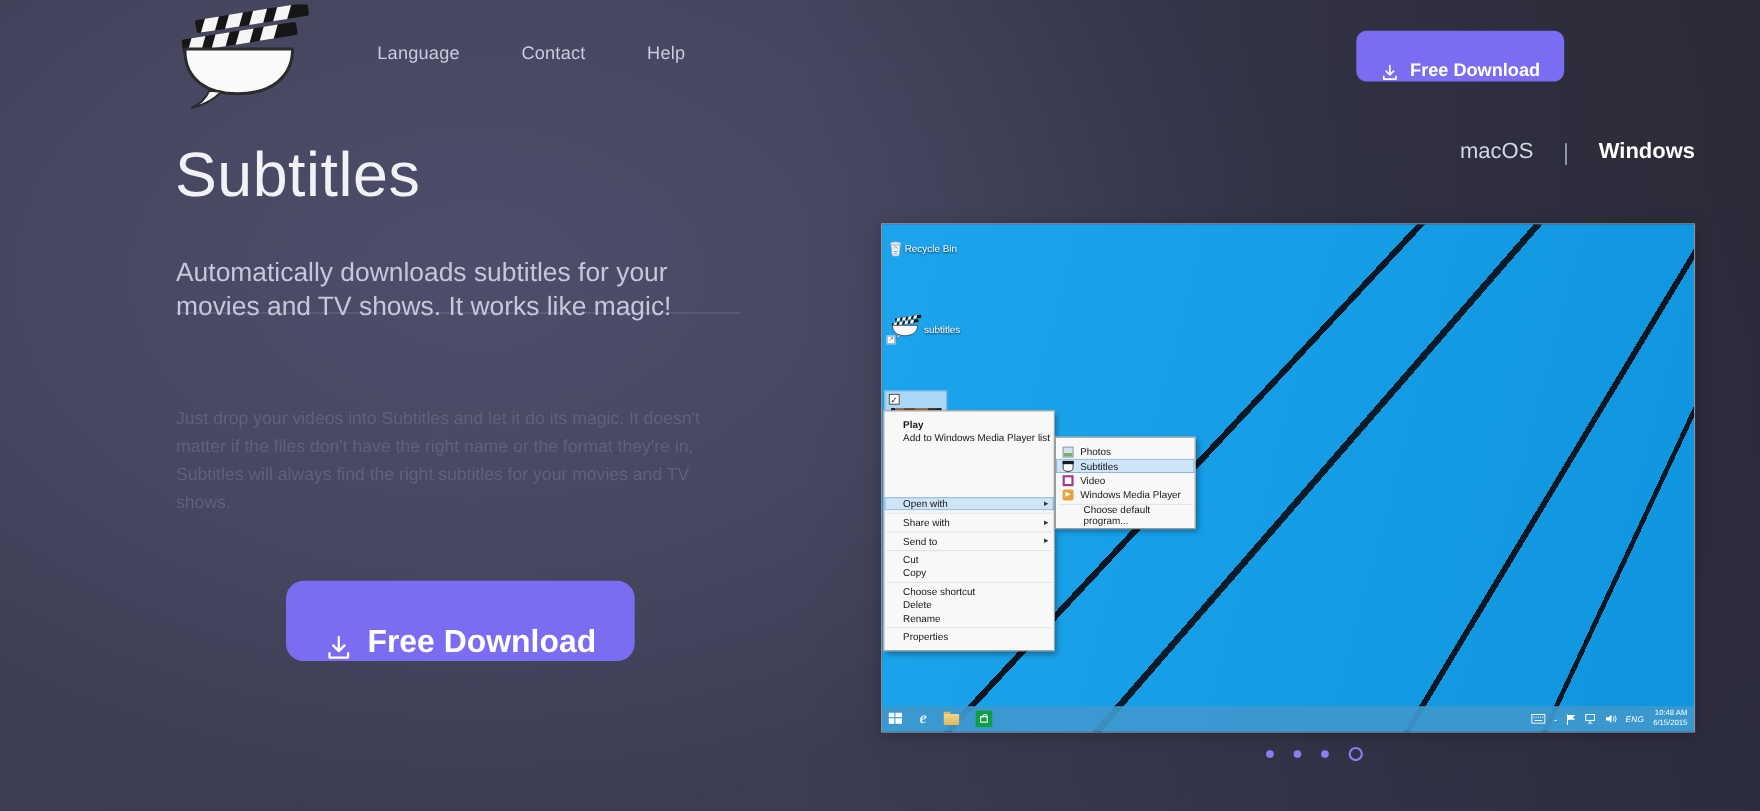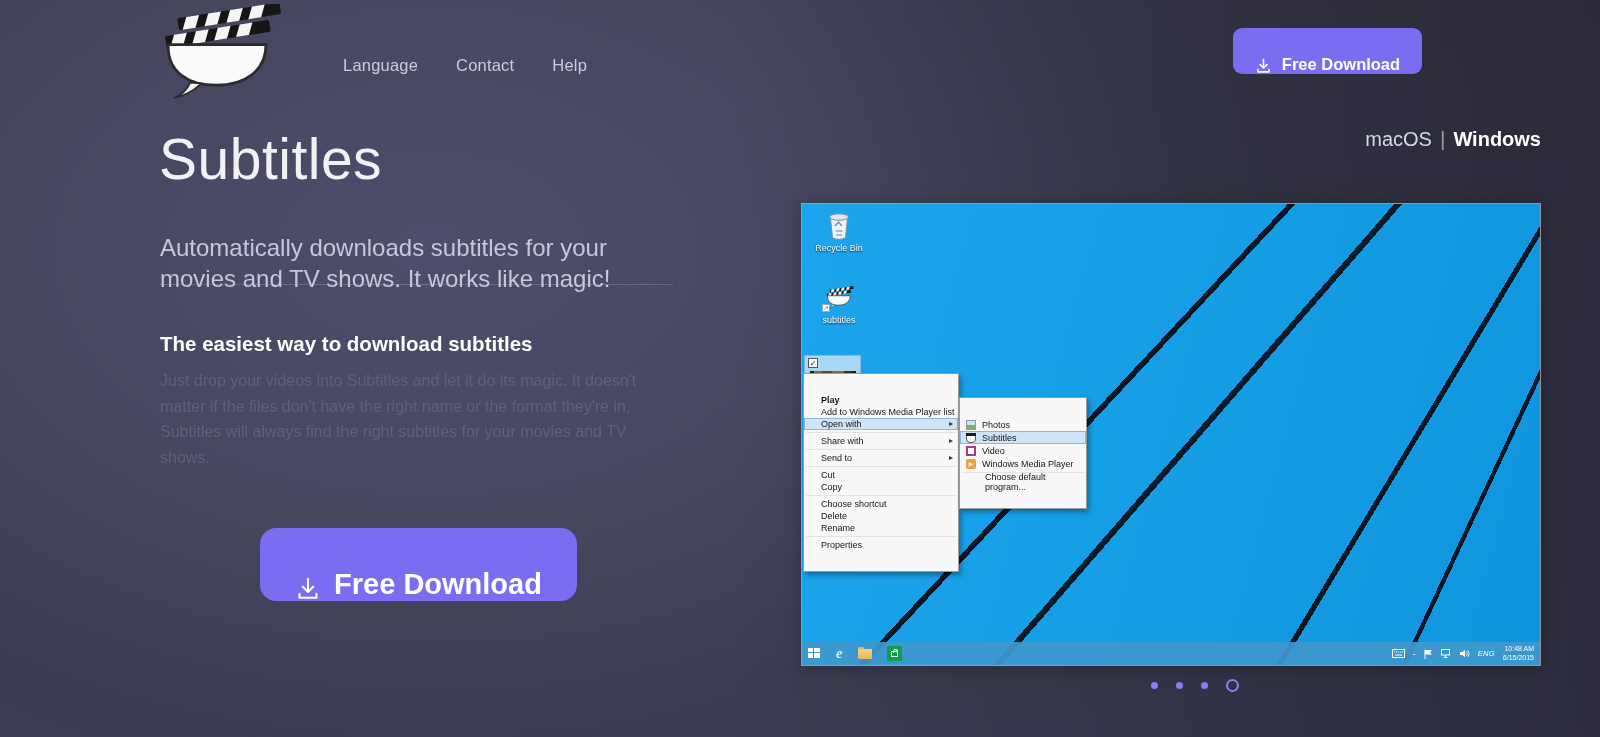--- a/index.html
+++ b/index.html
@@ -7,74 +7,74 @@
   body { font-family:"Liberation Sans", sans-serif; background:#33333f; }
   .page { position:relative; width:1600px; height:737px;
     background:
       linear-gradient(90deg, rgba(8,8,14,0) 45%, rgba(8,8,14,.22) 78%, rgba(8,8,14,.32) 100%),
       radial-gradient(1050px 680px at 27% 34%, #4e4e6c 0%, #46465f 40%, #3c3c52 72%, #35354700 100%),
       linear-gradient(180deg, #3a3a4c 0%, #3d3d55 100%);
   }
 
   
   .logo { position:absolute; left:148px; top:4px; width:140px; height:96px; }
-  .nav { position:absolute; left:343px; top:56px; display:flex; gap:38px; }
+  .nav { position:absolute; left:343px; top:40px; display:flex; gap:56px; }
   .nav-link { font-size:16.5px; color:#c9ccdb; letter-spacing:.2px; cursor:pointer; }
   .btn { background:#7b6df1; color:#fff; display:flex; align-items:flex-end; justify-content:center;
          gap:10px; cursor:pointer; font-weight:600; }
   .btn-top { position:absolute; left:1233px; top:28px; width:189px; height:46px; border-radius:9px; font-size:16.5px; }
   .btn-big { position:absolute; left:260px; top:528px; width:317px; height:73px; border-radius:16px; font-size:29px; gap:13px; }
   .dl-ico { flex:none; }
 
   
   .h1 { position:absolute; left:159px; top:126px; font-size:57px; font-weight:400; color:#f2f2f6; letter-spacing:.5px; }
   .tagline { position:absolute; left:160px; top:204px; width:516px; font-size:24px; line-height:31px; color:#c4c8d8;margin-top:28px; }
   .divider { position:absolute; left:160px; top:284px; width:513px; height:1px; background:rgba(205,210,225,.22); }
   .sec-h { position:absolute; left:160px; top:332px; font-size:20.5px; font-weight:bold; color:#fefefe; }
   .sec-p { position:absolute; left:160px; top:368px; width:520px; font-size:16px; line-height:25.5px; color:#5e6278; }
 
   
-  .platform { position:absolute; top:127px; right:59px; display:flex; align-items:center; gap:8px; }
+  .platform { position:absolute; top:127px; right:59px; display:flex; align-items:flex-start; gap:27px; }
   .plat-mac { font-size:20px; color:#d5d7e3; cursor:pointer; }
   .plat-sep { font-size:21px; color:#9a9cae; font-weight:300; }
   .plat-win { font-size:20px; color:#ffffff; font-weight:bold; cursor:pointer; }
 
   
   .shot { position:absolute; left:801px; top:203px; width:740px; height:463px;
           border:1px solid rgba(225,231,242,.55); box-shadow:0 2px 14px rgba(0,0,0,.25); }
   .wallpaper { position:absolute; inset:0;
     background:
       linear-gradient(133deg, transparent 41.6%, #0b1722 41.6%, #0b1722 42.25%, transparent 42.25%),
       linear-gradient(131deg, transparent 52%, #0c1b28 52%, #0c1b28 52.7%, transparent 52.7%),
       linear-gradient(121deg, transparent 74%, #0b1722 74%, #0b1722 74.6%, transparent 74.6%),
       linear-gradient(115deg, transparent 85.5%, #0b1722 85.5%, #0b1722 86%, transparent 86%),
       linear-gradient(105deg, #1ca5ed 0%, #149ce5 55%, #0f95de 100%);
   }
-  .dicon { position:absolute; width:62px; display:flex; flex-direction:column; align-items:center; gap:2px; }
+  .dicon { position:absolute; width:62px; display:flex; flex-direction:row; align-items:center; gap:2px; }
   .dicon-label { font-size:9px; color:#fff; text-shadow:0 1px 2px rgba(0,0,0,.8); white-space:nowrap; }
   .d-recycle { left:6px; top:7px; }
   .d-subs { left:6px; top:82px; }
   .shortcut-wrap { position:relative; }
   .sc-arrow { position:absolute; left:-2px; bottom:1px; width:8px; height:8px; background:#fff; border:1px solid #9ab;
               font-size:6px; line-height:6px; color:#1f62c8; text-align:center; }
 
   .selfile { position:absolute; left:2px; top:151px; width:57px; height:44px; background:rgba(195,225,248,.85);
              border:1px solid rgba(130,180,225,.9); }
   .sel-check { position:absolute; left:3px; top:2px; width:10px; height:10px; background:#fff; border:1px solid #555;
                font-size:8px; line-height:9px; text-align:center; color:#111; }
   .sel-thumb { position:absolute; left:5px; top:15px; width:46px; height:13px;
                background:linear-gradient(90deg,#1d1d1d 0 4px,#8a6c42 4px 12px,#5d4a2e 12px 22px,#8a6c42 22px 34px,#3a2e1c 34px 42px,#1d1d1d 42px 100%); }
 
   .ctx { position:absolute; background:#f8f8f8; border:1px solid #9a9a9a; box-shadow:2px 3px 5px rgba(0,0,0,.35);
-         padding:20px 0; font-size:9px; color:#141414; }
+         padding:6px 0; font-size:9px; color:#141414; }
   .ctx-main { left:1px; top:169px; width:156px; }
   .ctx-sub { left:157px; top:193px; width:128px; }
   .mrow { height:12px; line-height:12px; padding-left:17px; position:relative; }
   .mrow.bold { font-weight:bold; }
-  .mrow.hl { background:#cfe4f7; box-shadow:inset 0 0 0 1px #8ab6e0; }
+  .mrow.hl { background:#cfe4f7; box-shadow:inset 0 0 0 1px #8ab6e0;margin-top:48px; }
   .mrow.has-sub::after { content:"▸"; position:absolute; right:5px; top:0; font-size:8px; color:#333; }
   .msep { height:1px; background:#e3e3e3; margin:2px 2px; }
   .srow { height:13px; display:flex; align-items:center; gap:6px; padding-left:6px; }
   .srow.hl { background:#cfe4f7; box-shadow:inset 0 0 0 1px #8ab6e0; }
   .srow.noicon { padding-left:25px; }
   .sicon { width:10px; height:10px; flex:none; }
   .i-photos { background:linear-gradient(180deg,#cfe3f0 55%,#7fb06a 55%); border:1px solid #8899aa; }
   .i-subs { background:#fdfdfd; border:1px solid #555; border-radius:0 0 4px 4px; position:relative; }
   .i-subs::before { content:""; position:absolute; left:-1px; top:-1px; right:-1px; height:3px; background:#1a1a1a; }
   .i-video { background:#fff; border:2px solid #a33a8a; }
@@ -143,21 +143,20 @@
       <path d="M10 3 v9"></path>
         <path d="M6 9 l4 4 l4 -4"></path>
         <path d="M3.5 14.5 v3 h13 v-3"></path>
     </svg>
     <span>Free Download</span>
   </div>
 
   <h1 class="h1">Subtitles</h1>
   <p class="tagline">Automatically downloads subtitles for your movies and TV shows. It works like magic!</p>
   <div class="divider"></div>
-  <h3 class="sec-h">The easiest way to download subtitles</h3>
   <p class="sec-p">Just drop your videos into Subtitles and let it do its magic. It doesn't matter if the files don't have the right name or the format they're in, Subtitles will always find the right subtitles for your movies and TV shows.</p>
 
   <div class="btn btn-big">
     <svg class="dl-ico" width="26" height="26" viewBox="0 0 20 20" fill="none" stroke="#fff" stroke-width="1.6" stroke-linecap="round" stroke-linejoin="round">
       <path d="M10 3 v9"></path>
         <path d="M6 9 l4 4 l4 -4"></path>
         <path d="M3.5 14.5 v3 h13 v-3"></path>
     </svg>
     <span>Free Download</span>
   </div>

